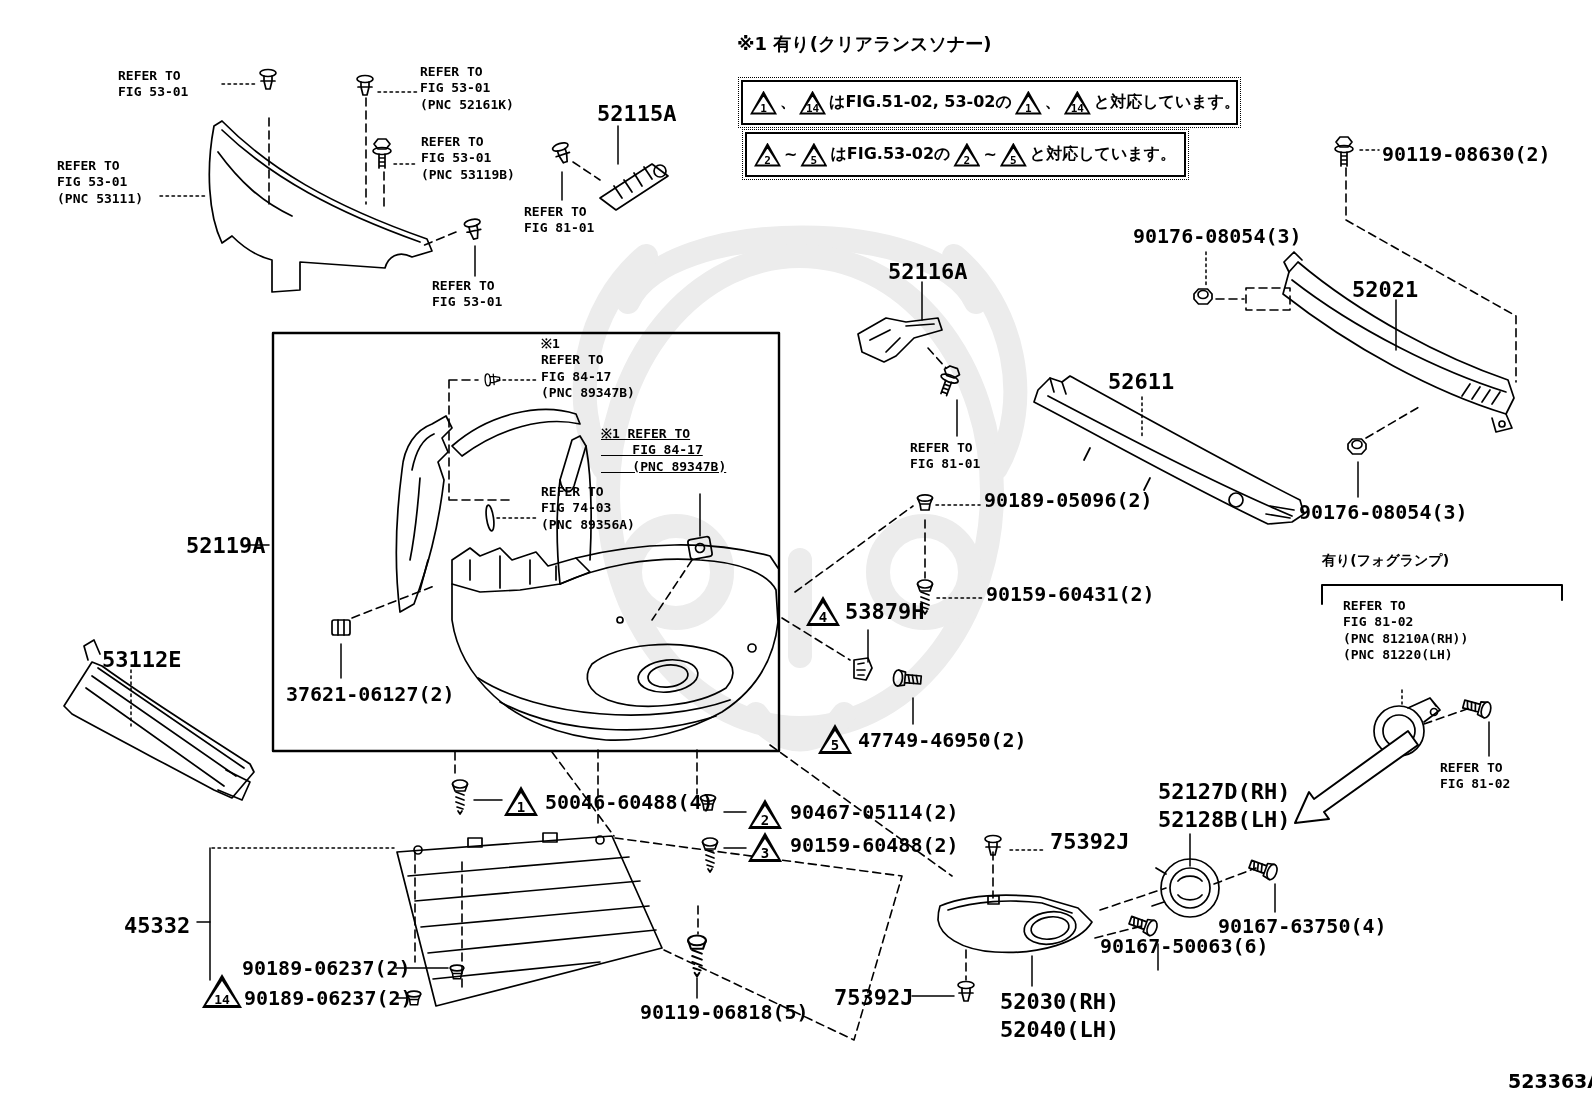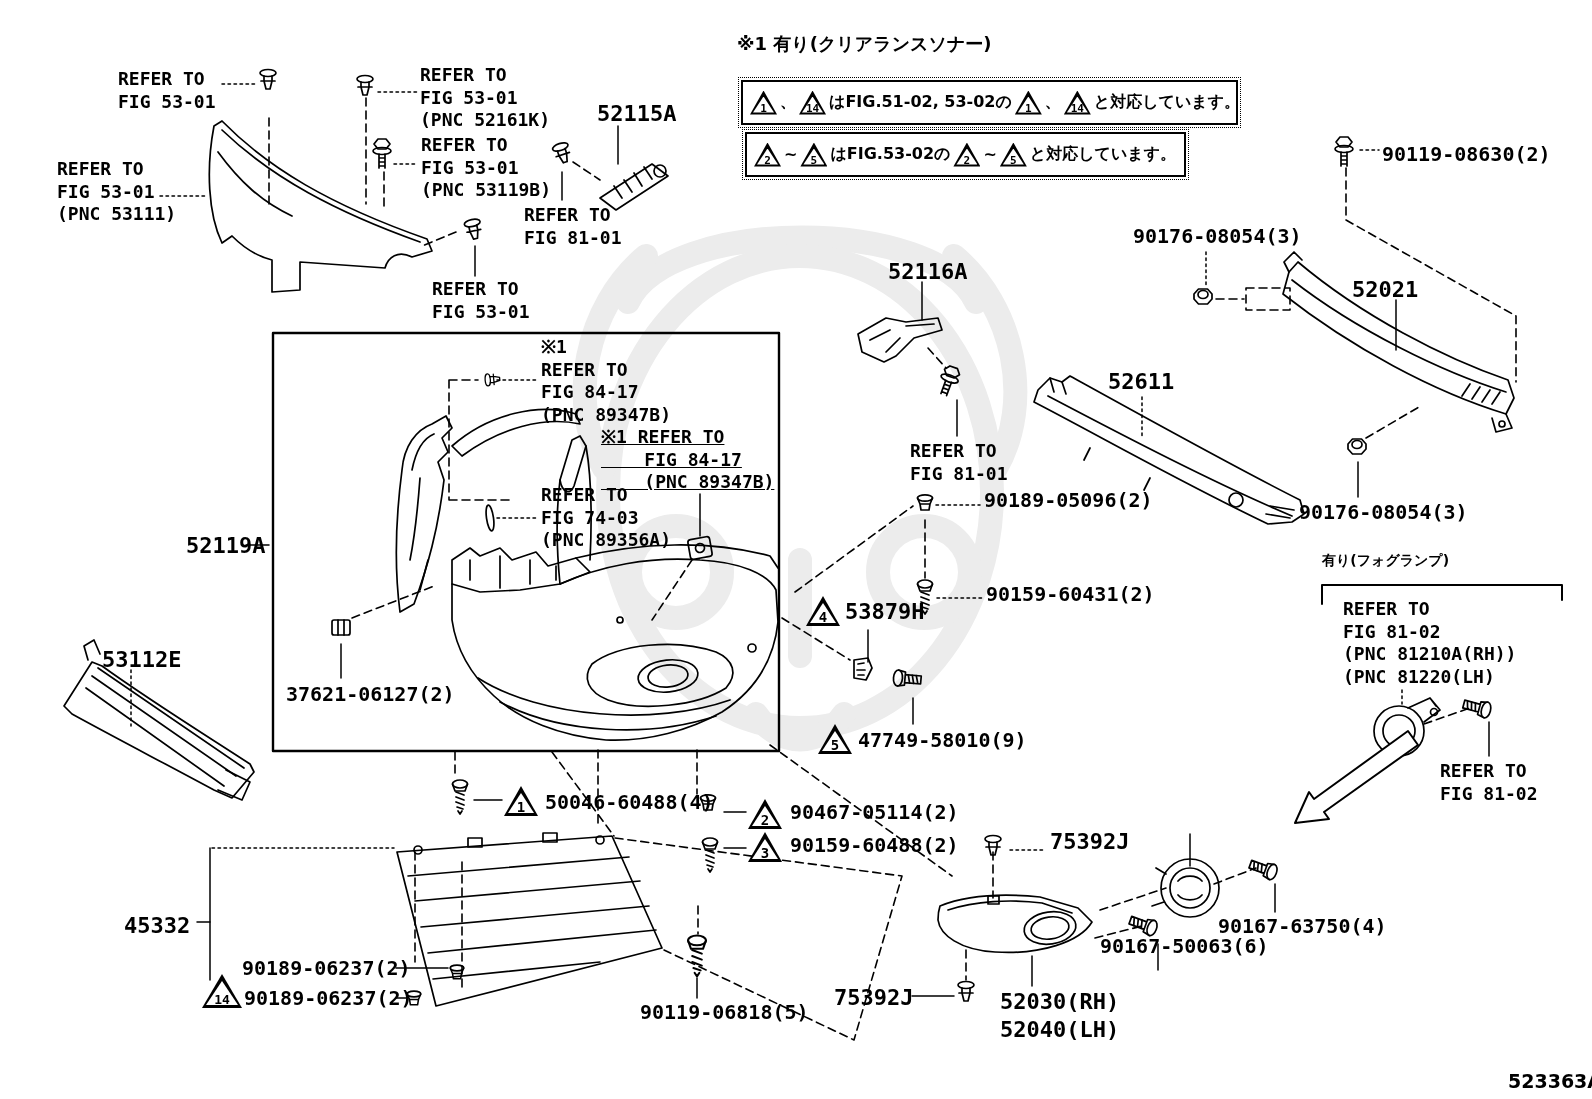--- a/index.html
+++ b/index.html
@@ -1,19 +1,19 @@
 <!DOCTYPE html>
 <html><head>
 <meta charset="utf-8">
 <style>
   html,body{margin:0;padding:0;background:#fff;}
   #stage{position:relative;width:1592px;height:1099px;background:#fff;overflow:hidden;
          font-family:"DejaVu Sans Mono","Liberation Mono",monospace;color:#000;}
   #art{position:absolute;left:0;top:0;}
-  .lbl{position:absolute;font-weight:bold;font-size:18px;line-height:1.25;white-space:pre-line;}
+  .lbl{position:absolute;font-weight:bold;font-size:13px;line-height:1.25;white-space:pre-line;}
   .pre{white-space:pre;text-decoration:underline;}
   .pn{font-size:20px;}
   .pn-lg{font-size:22px;}
   .jp{position:absolute;font-family:"DejaVu Sans","Liberation Sans",sans-serif;
       font-weight:bold;font-size:18px;white-space:nowrap;}
   .doc{position:absolute;font-family:"DejaVu Sans","Liberation Sans",sans-serif;
        font-weight:bold;font-size:19px;}
   .notebox{position:absolute;border:2px solid #000;outline:1.5px dotted #000;outline-offset:2.5px;
            display:flex;align-items:center;gap:3px;padding:0 7px;box-sizing:border-box;
            font-family:"DejaVu Sans","Liberation Sans",sans-serif;font-size:16px;font-weight:bold;white-space:nowrap;}
@@ -336,31 +336,33 @@
   <div class="lbl pn-lg" style="left:888px;top:258px">52116A</div>
   <div class="lbl pn-lg" style="left:1108px;top:368px">52611</div>
   <div class="lbl pn-lg" style="left:186px;top:532px">52119A</div>
   <div class="lbl pn-lg" style="left:102px;top:646px">53112E</div>
   <div class="lbl pn-lg" style="left:845px;top:598px">53879H</div>
   <div class="lbl pn-lg" style="left:124px;top:912px">45332</div>
   <div class="lbl pn-lg" style="left:1050px;top:828px">75392J</div>
   <div class="lbl pn-lg" style="left:834px;top:984px">75392J</div>
   <div class="lbl pn-lg" style="left:1000px;top:988px">52030(RH)
 52040(LH)</div>
+  <div class="lbl pn-lg" style="left:1158px;top:778px">52127D(RH)
+52128B(LH)</div>
 
   <div class="lbl pn" style="left:1382px;top:142px">90119-08630(2)</div>
   <div class="lbl pn" style="left:1133px;top:224px">90176-08054(3)</div>
   <div class="lbl pn" style="left:1299px;top:500px">90176-08054(3)</div>
   <div class="lbl pn" style="left:984px;top:488px">90189-05096(2)</div>
   <div class="lbl pn" style="left:986px;top:582px">90159-60431(2)</div>
   <div class="lbl pn" style="left:286px;top:682px">37621-06127(2)</div>
   <div class="lbl pn" style="left:545px;top:790px">50046-60488(4)</div>
   <div class="lbl pn" style="left:790px;top:800px">90467-05114(2)</div>
   <div class="lbl pn" style="left:790px;top:833px">90159-60488(2)</div>
-  <div class="lbl pn" style="left:858px;top:728px">47749-58010(9)</div>
+  <div class="lbl pn" style="left:858px;top:728px">47749-46950(2)</div>
   <div class="lbl pn" style="left:242px;top:956px">90189-06237(2)</div>
   <div class="lbl pn" style="left:244px;top:986px">90189-06237(2)</div>
   <div class="lbl pn" style="left:640px;top:1000px">90119-06818(5)</div>
   <div class="lbl pn" style="left:1218px;top:914px">90167-63750(4)</div>
   <div class="lbl pn" style="left:1100px;top:934px">90167-50063(6)</div>
 
   <div class="jp" style="left:737px;top:32px">※1 有り(クリアランスソナー)</div>
   <div class="jp" style="left:1322px;top:552px;font-size:14px">有り(フォグランプ)</div>
   <div class="doc" style="left:1508px;top:1070px">523363A</div>
 

